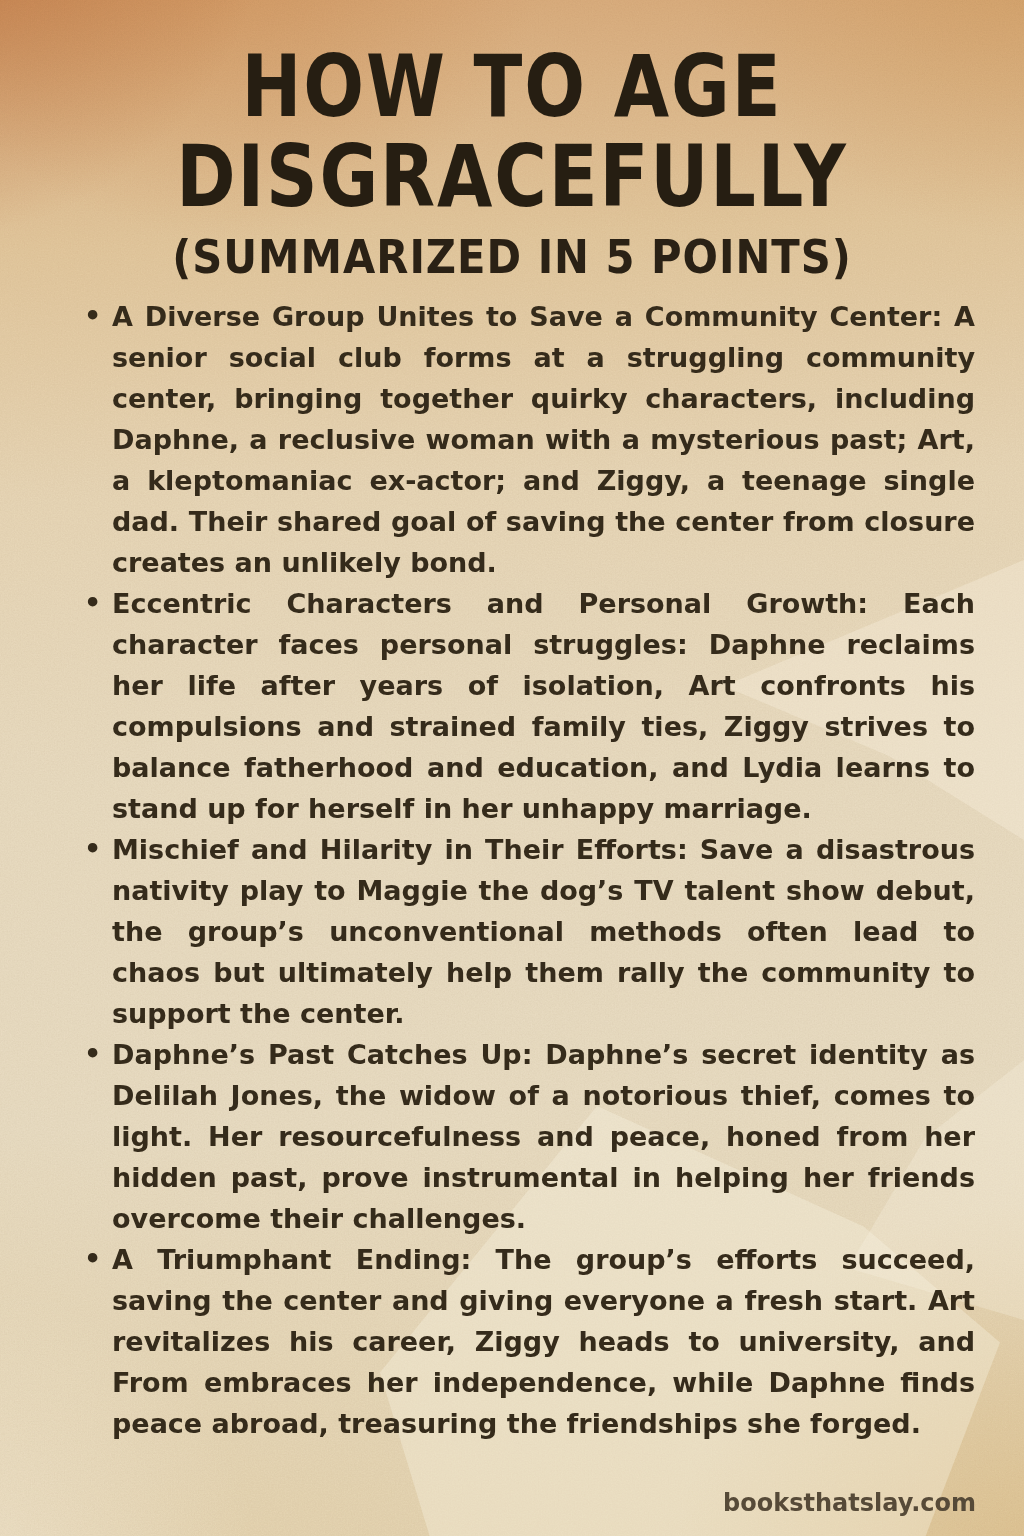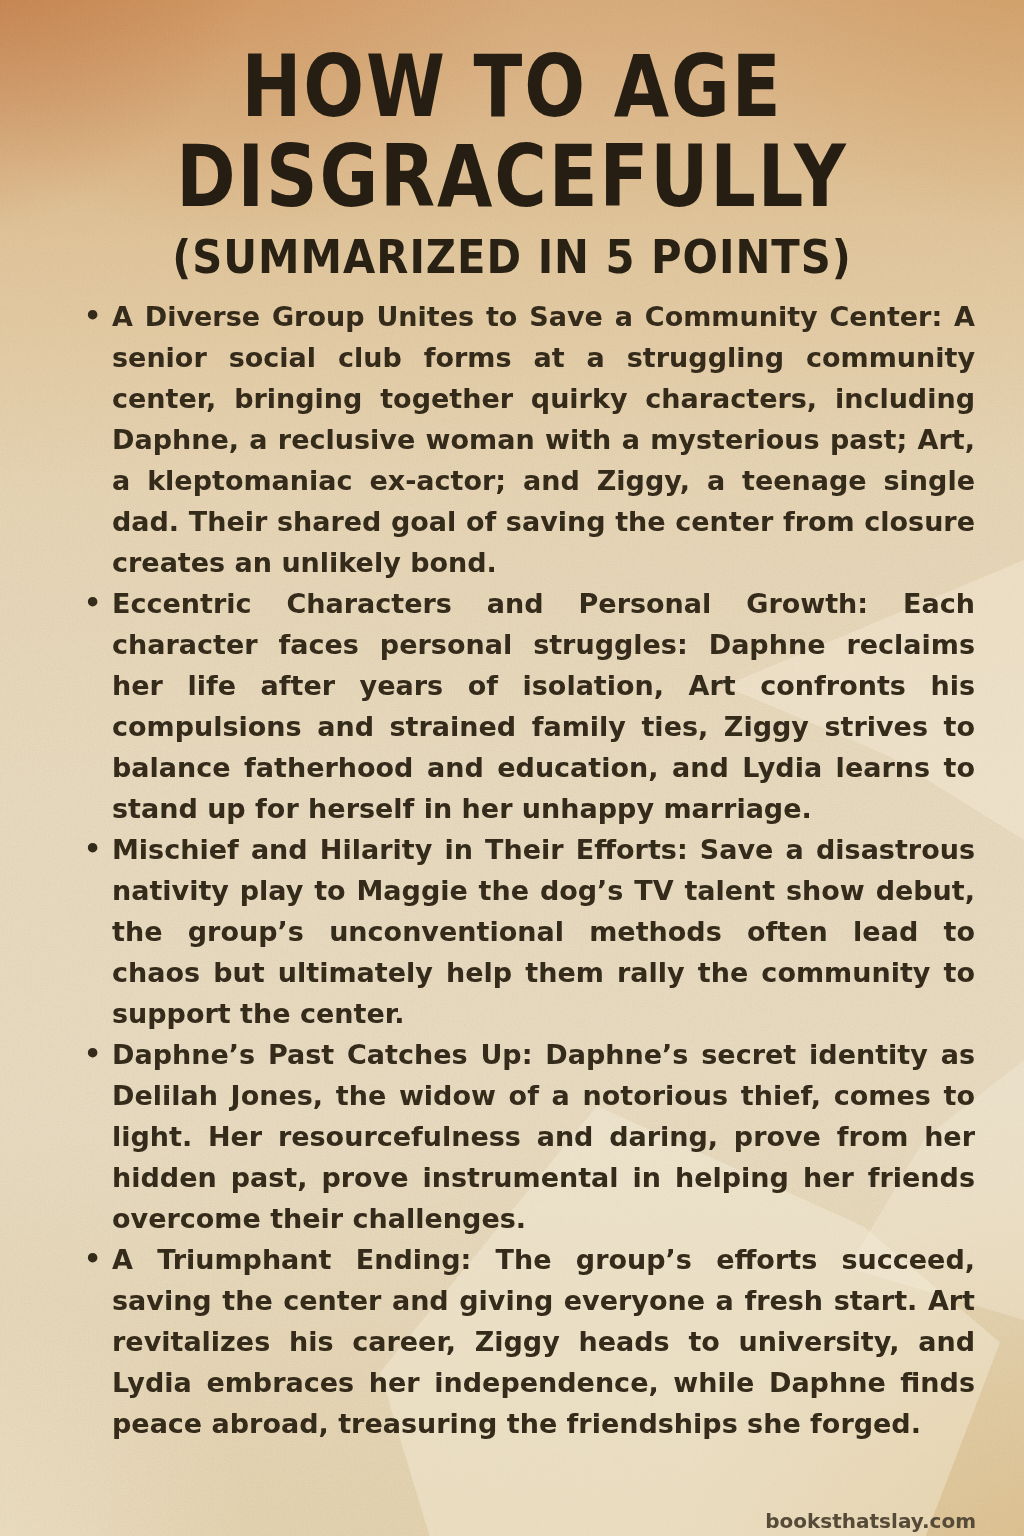--- a/index.html
+++ b/index.html
@@ -84,23 +84,23 @@
     text-justify: inter-word;
   }
   .point { position: relative; }
   .dot {
     position: absolute;
     left: -28px; top: -1px;
     text-align: left;
   }
   .ft {
     position: absolute;
-    right: 48px; bottom: 3px;
+    right: 48px; bottom: 19px;
     font-weight: bold;
-    font-size: 20px;
+    font-size: 24px;
     color: #564a38;
   }
 </style>
 </head>
 <body>
 
 <div class="poster">
 
   <svg class="grain" width="1024" height="1536" xmlns="http://www.w3.org/2000/svg" aria-hidden="true">
     <filter id="g">
@@ -130,25 +130,25 @@
     <li class="point">
       <span class="dot">•</span>
       <span class="txt">Eccentric Characters and Personal Growth: Each character faces personal struggles: Daphne reclaims her life after years of isolation, Art confronts his compulsions and strained family ties, Ziggy strives to balance fatherhood and education, and Lydia learns to stand up for herself in her unhappy marriage.</span>
     </li>
     <li class="point">
       <span class="dot">•</span>
       <span class="txt">Mischief and Hilarity in Their Efforts: Save a disastrous nativity play to Maggie the dog’s TV talent show debut, the group’s unconventional methods often lead to chaos but ultimately help them rally the community to support the center.</span>
     </li>
     <li class="point">
       <span class="dot">•</span>
-      <span class="txt">Daphne’s Past Catches Up: Daphne’s secret identity as Delilah Jones, the widow of a notorious thief, comes to light. Her resourcefulness and daring, prove from her hidden past, prove instrumental in helping her friends overcome their challenges.</span>
+      <span class="txt">Daphne’s Past Catches Up: Daphne’s secret identity as Delilah Jones, the widow of a notorious thief, comes to light. Her resourcefulness and peace, honed from her hidden past, prove instrumental in helping her friends overcome their challenges.</span>
     </li>
     <li class="point">
       <span class="dot">•</span>
-      <span class="txt">A Triumphant Ending: The group’s efforts succeed, saving the center and giving everyone a fresh start. Art revitalizes his career, Ziggy heads to university, and Lydia embraces her independence, while Daphne finds peace abroad, treasuring the friendships she forged.</span>
+      <span class="txt">A Triumphant Ending: The group’s efforts succeed, saving the center and giving everyone a fresh start. Art revitalizes his career, Ziggy heads to university, and From embraces her independence, while Daphne finds peace abroad, treasuring the friendships she forged.</span>
     </li>
   </ul>
 
   <footer class="ft">
     <span>booksthatslay.com</span>
   </footer>
 
 </div>
 
 </body></html>

